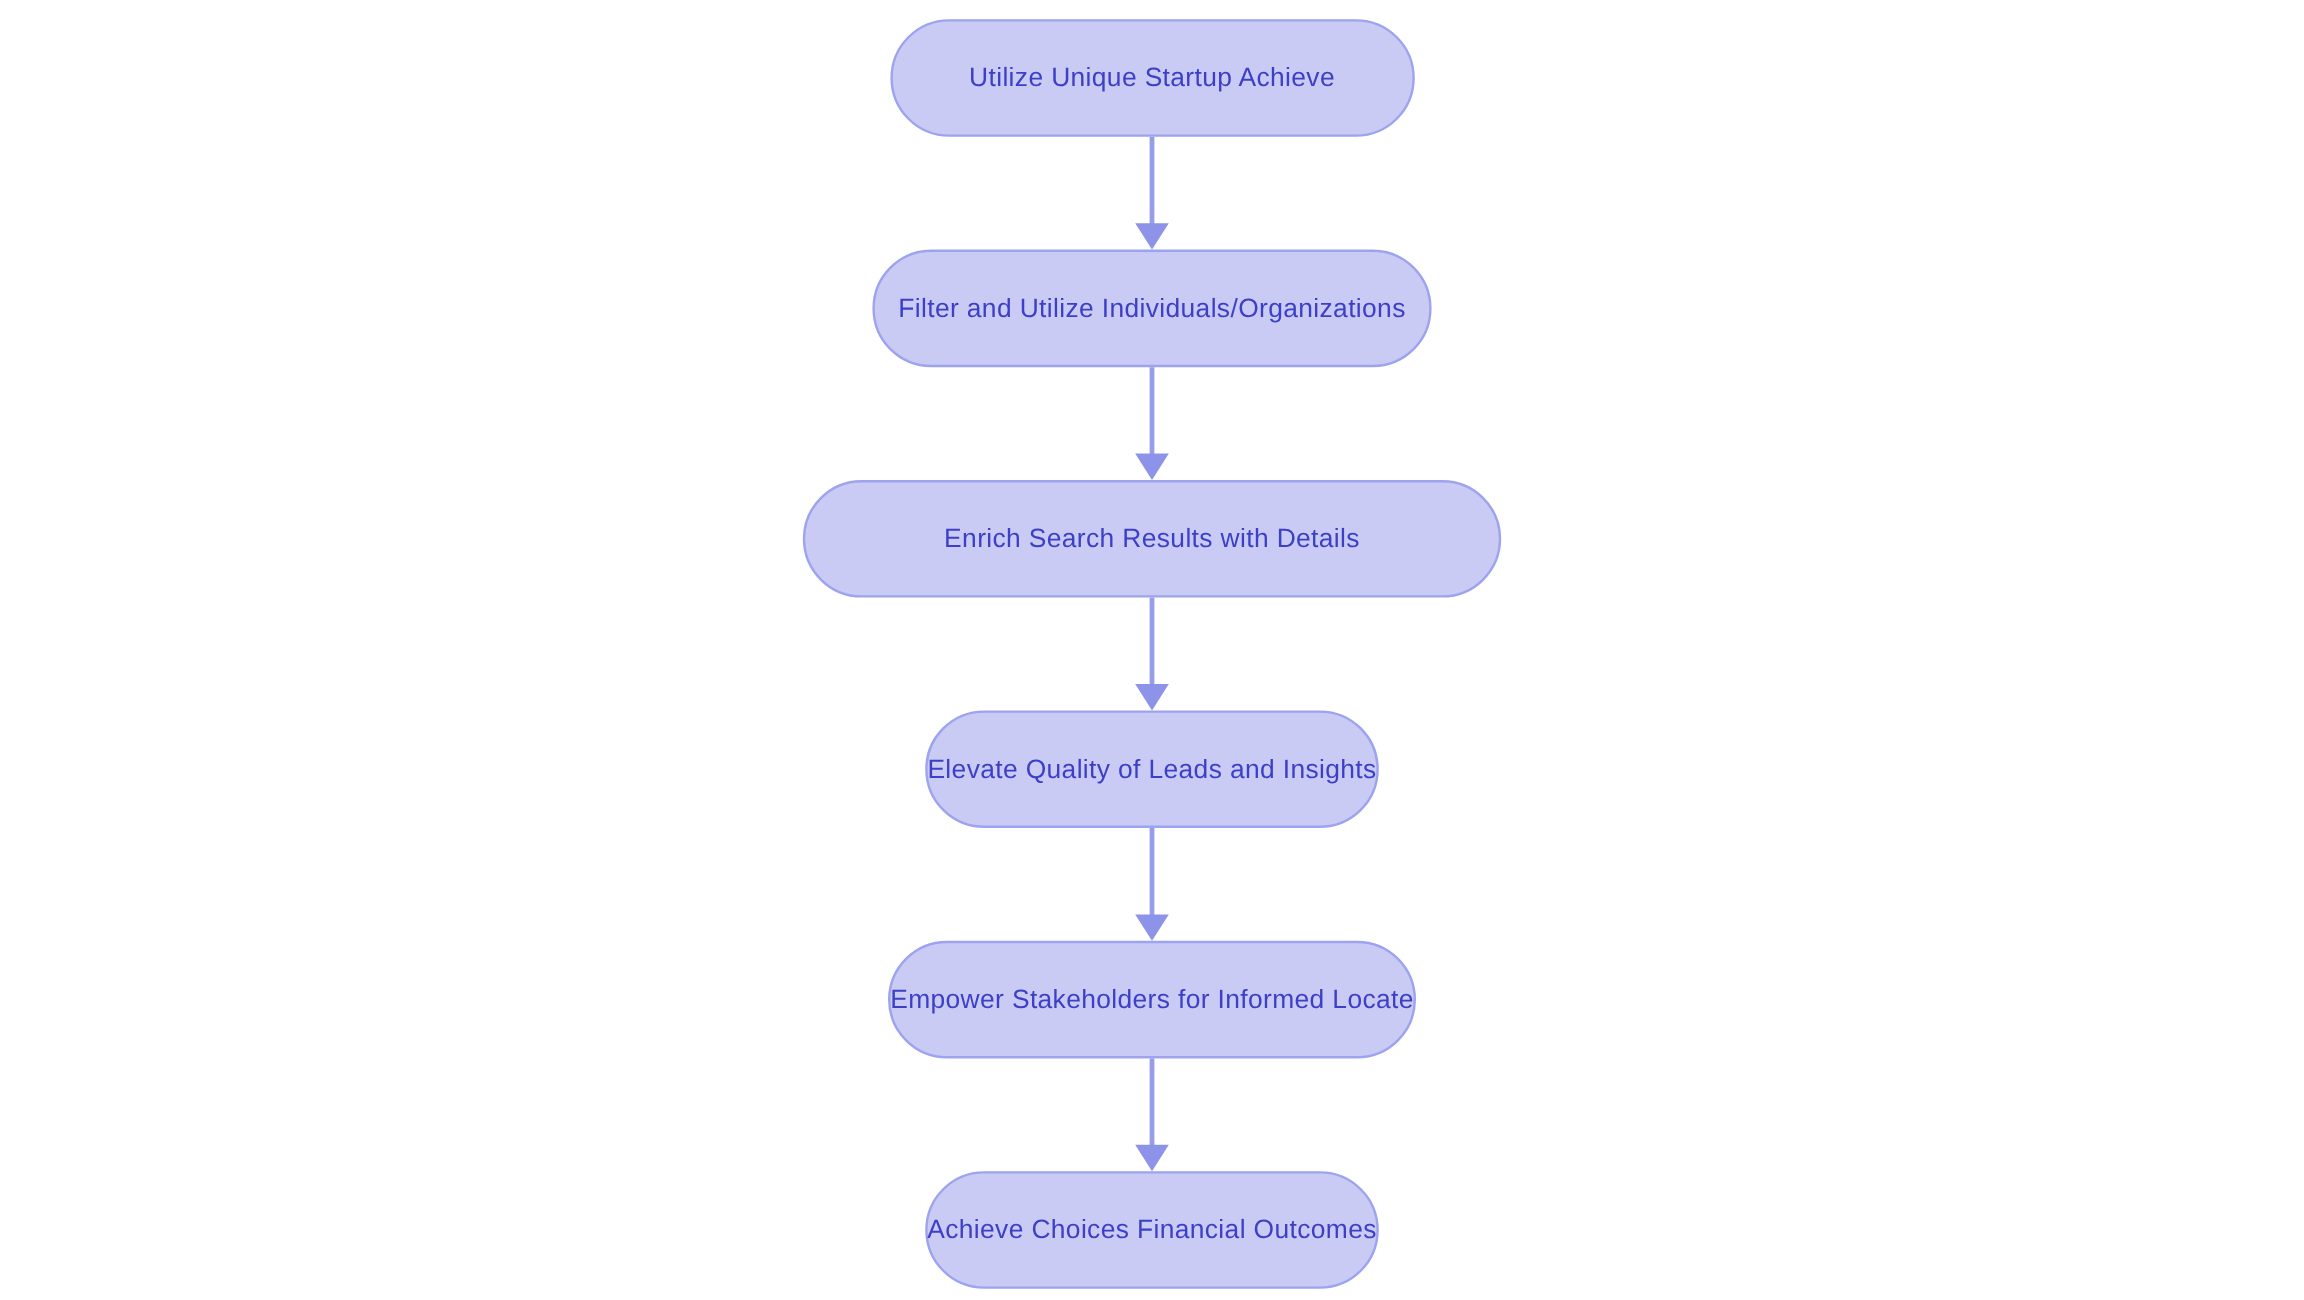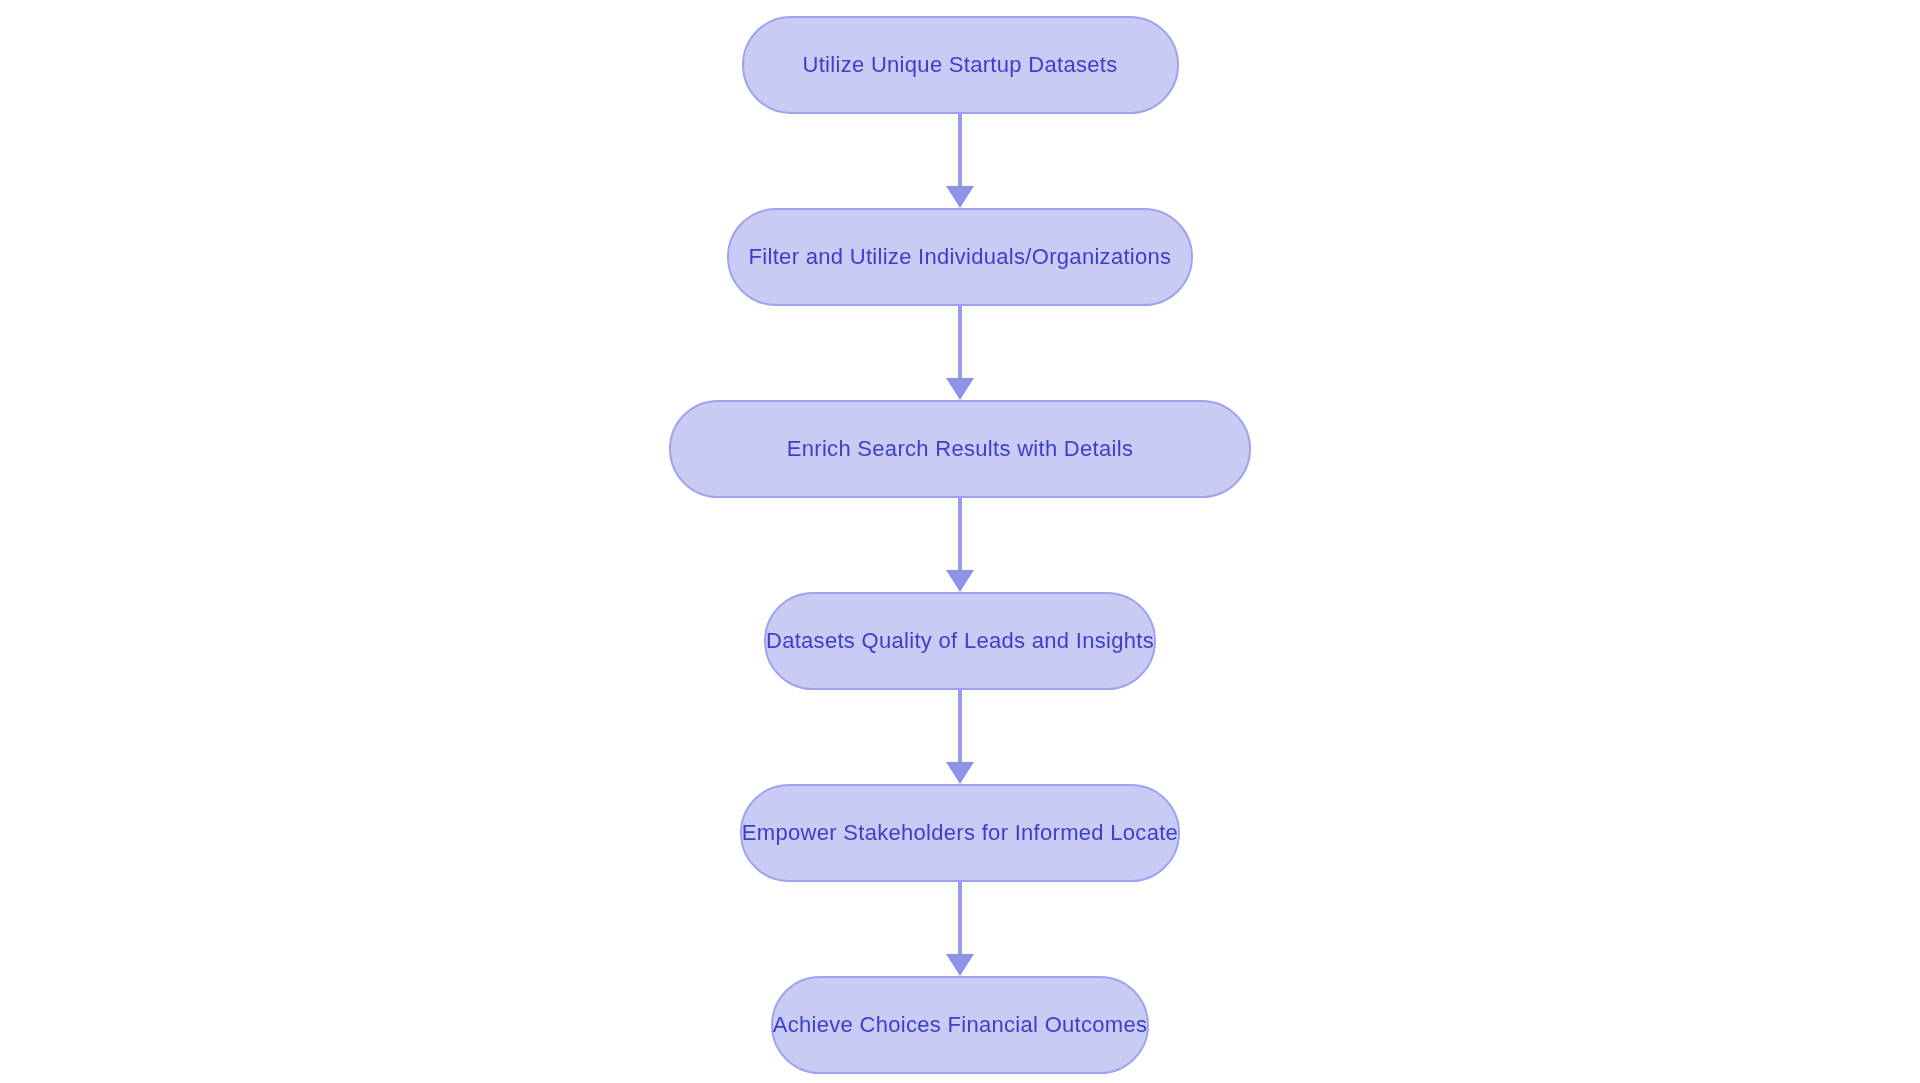--- a/index.html
+++ b/index.html
@@ -76,21 +76,21 @@
     border-right: 14px solid transparent;
     border-top: 22px solid var(--arrow-head);
   }
 </style>
 </head>
 <body>
 
 <div class="canvas">
 
   <div class="flow-node">
-    <span>Utilize Unique Startup Datasets</span>
+    <span>Utilize Unique Startup Achieve</span>
   </div>
 
   <div class="flow-arrow">
     <div class="shaft"></div>
     <div class="head"></div>
   </div>
 
   <div class="flow-node">
     <span>Filter and Utilize Individuals/Organizations</span>
   </div>
@@ -103,21 +103,21 @@
   <div class="flow-node">
     <span>Enrich Search Results with Details</span>
   </div>
 
   <div class="flow-arrow">
     <div class="shaft"></div>
     <div class="head"></div>
   </div>
 
   <div class="flow-node">
-    <span>Datasets Quality of Leads and Insights</span>
+    <span>Elevate Quality of Leads and Insights</span>
   </div>
 
   <div class="flow-arrow">
     <div class="shaft"></div>
     <div class="head"></div>
   </div>
 
   <div class="flow-node">
     <span>Empower Stakeholders for Informed Locate</span>
   </div>

